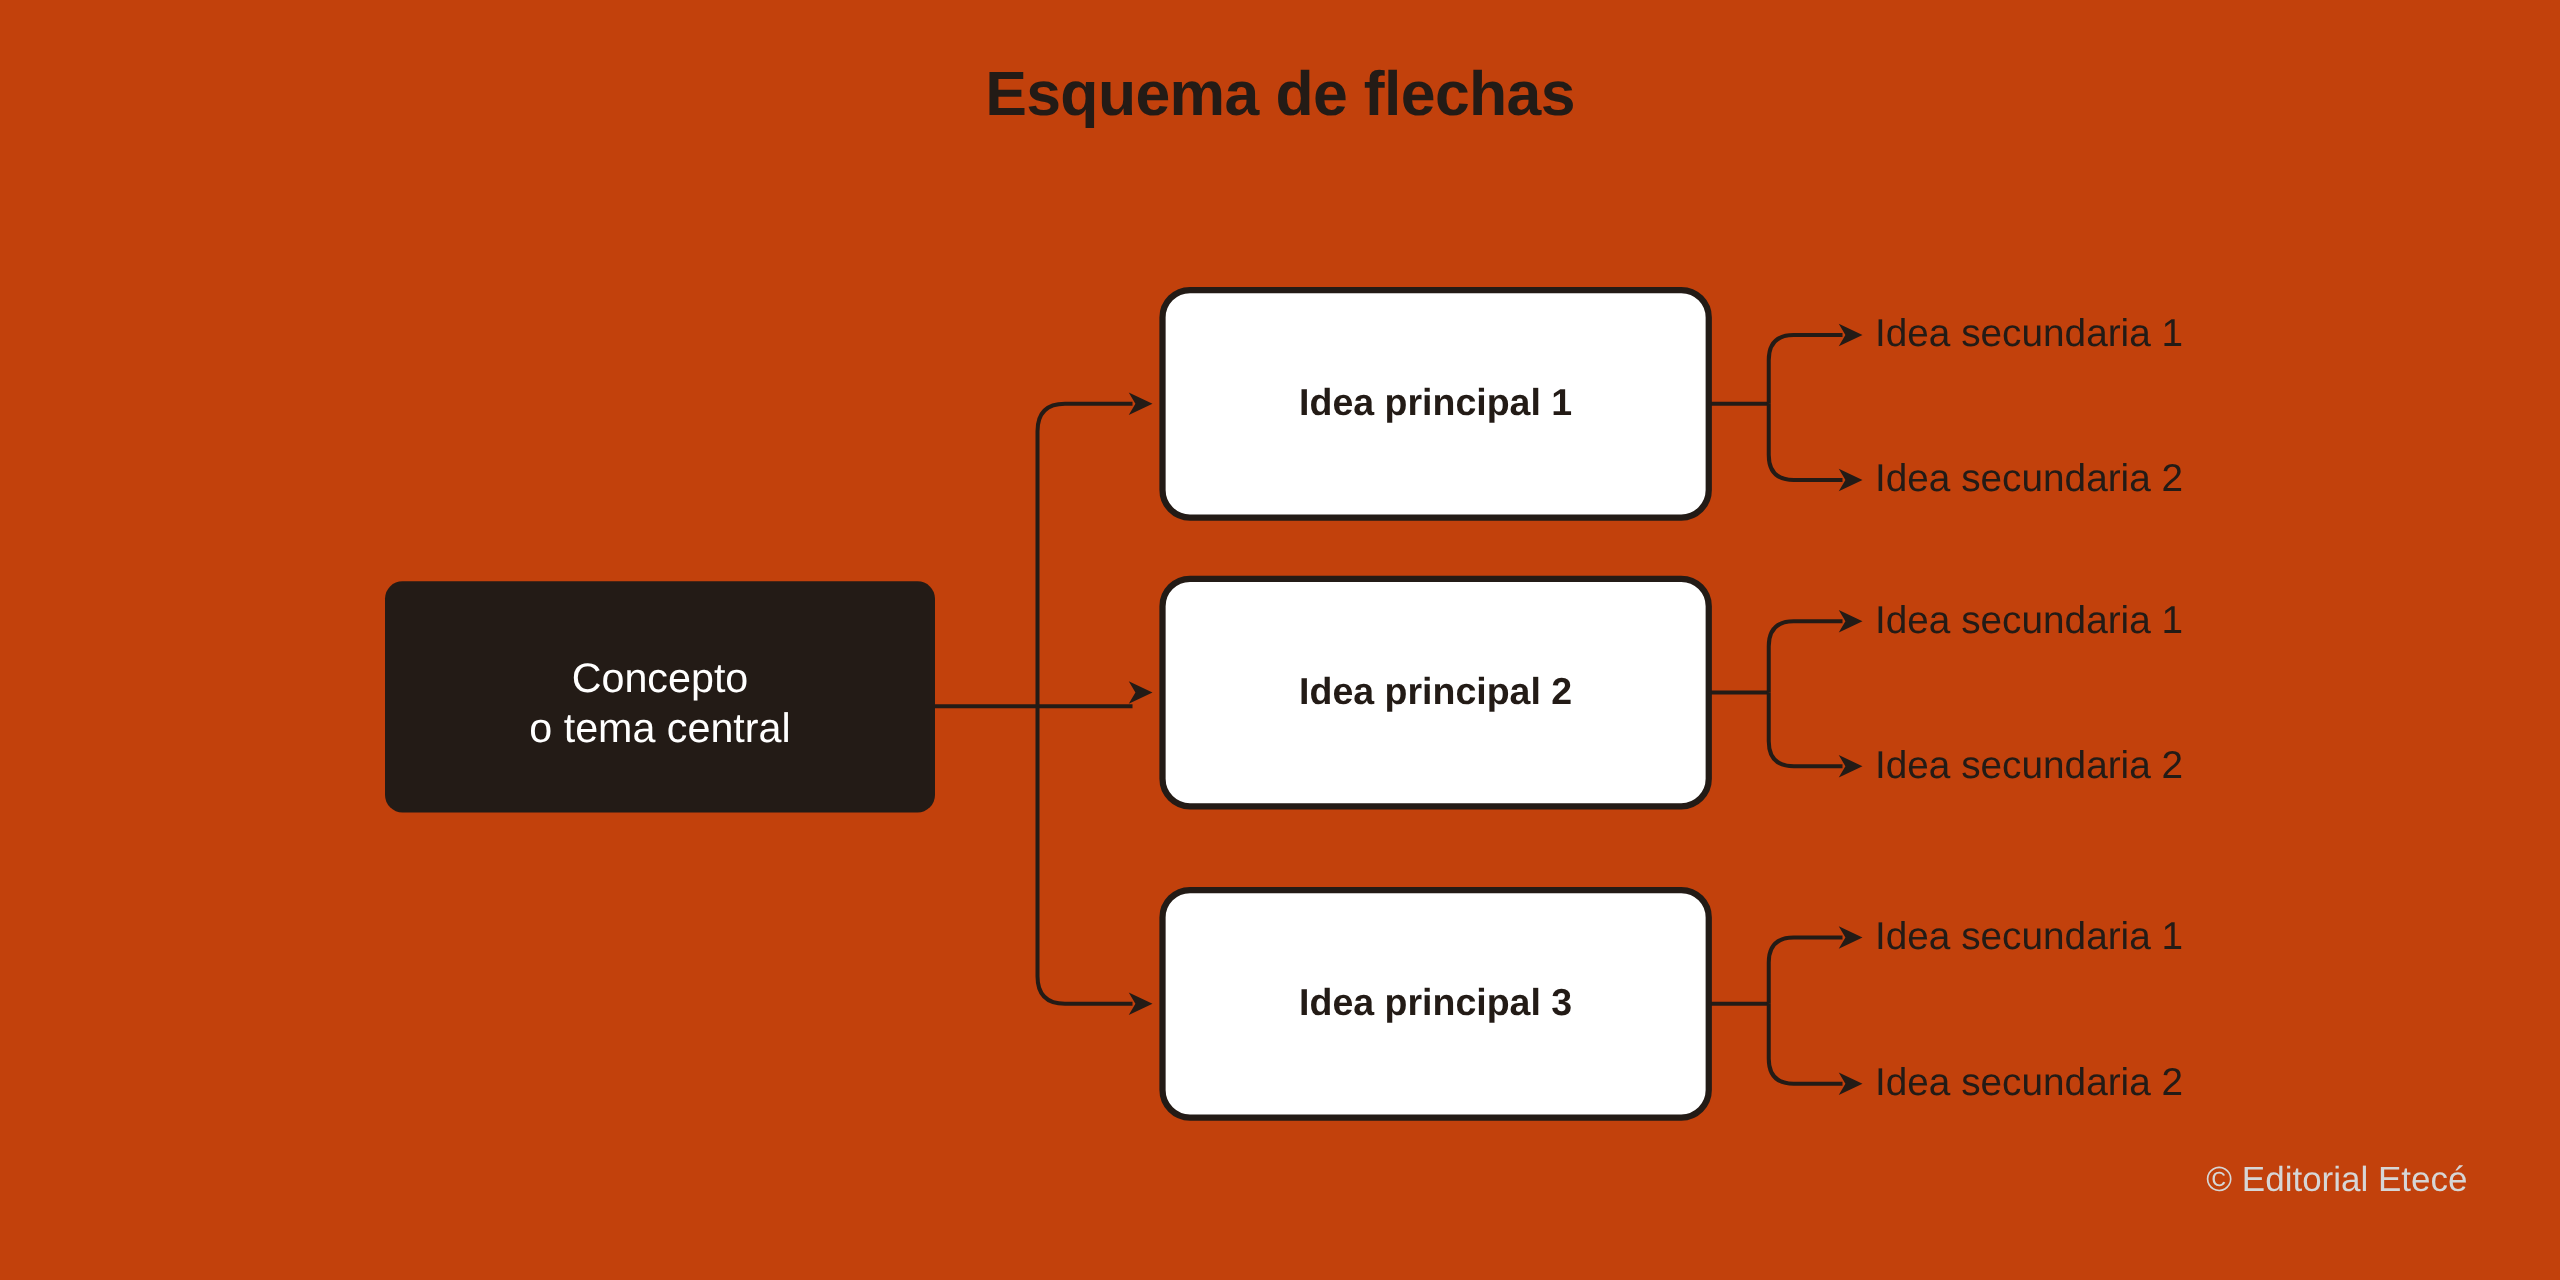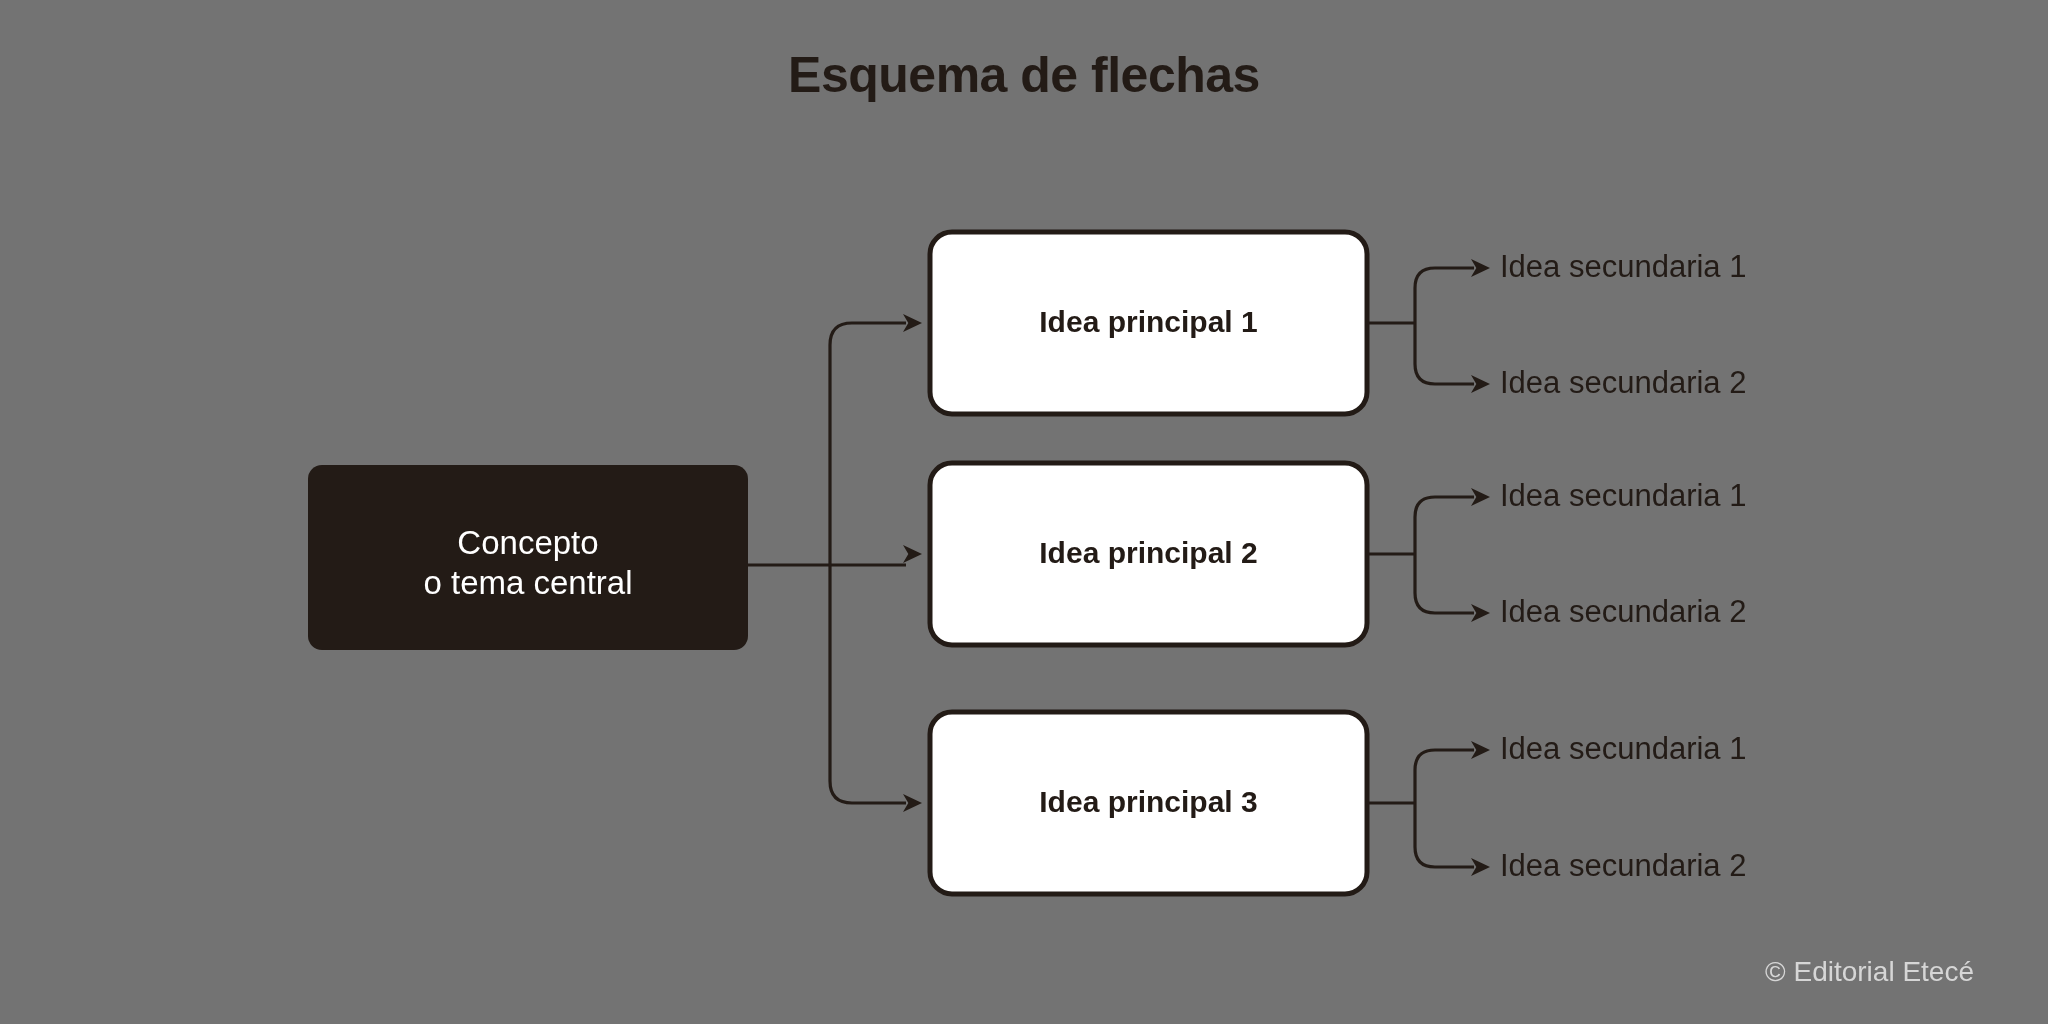--- a/index.html
+++ b/index.html
@@ -4,21 +4,21 @@
 <style>
   html, body {
     margin: 0;
     padding: 0;
     background: #ffffff;
   }
   #canvas {
     position: relative;
     width: 2048px;
     height: 1024px;
-    background: #737373;
+    background: #c2410c;
     overflow: hidden;
     font-family: "Liberation Sans", sans-serif;
   }
   #diagram-title {
     position: absolute;
     left: 0;
     top: 46px;
     width: 2048px;
     text-align: center;
     font-size: 50px;
@@ -71,21 +71,21 @@
     stroke-width: 3.2;
     stroke-linecap: butt;
   }
   .arrow-head {
     fill: #231b16;
     stroke: none;
   }
   #watermark {
     position: absolute;
     right: 74px;
-    bottom: 36px;
+    bottom: 64px;
     font-size: 28px;
     color: #d6d6d6;
     white-space: nowrap;
     font-family: "Liberation Sans", sans-serif;
   }
 </style>
 </head>
 <body>
 
 <div id="canvas">

